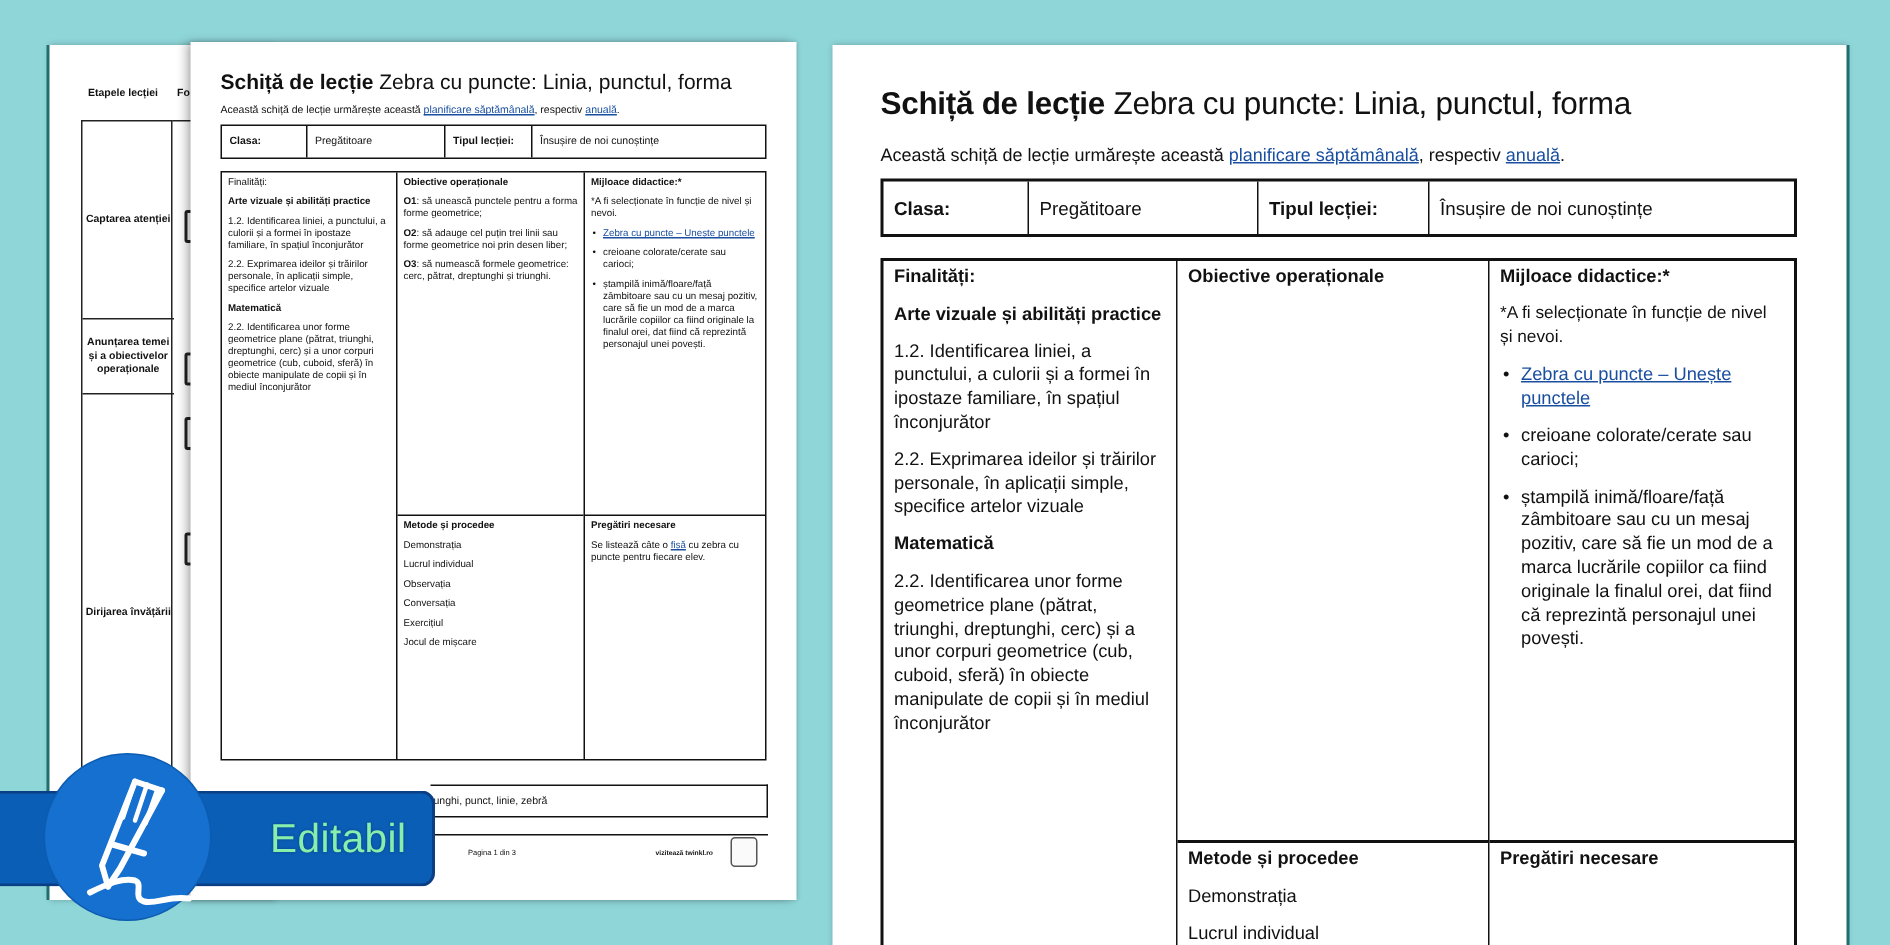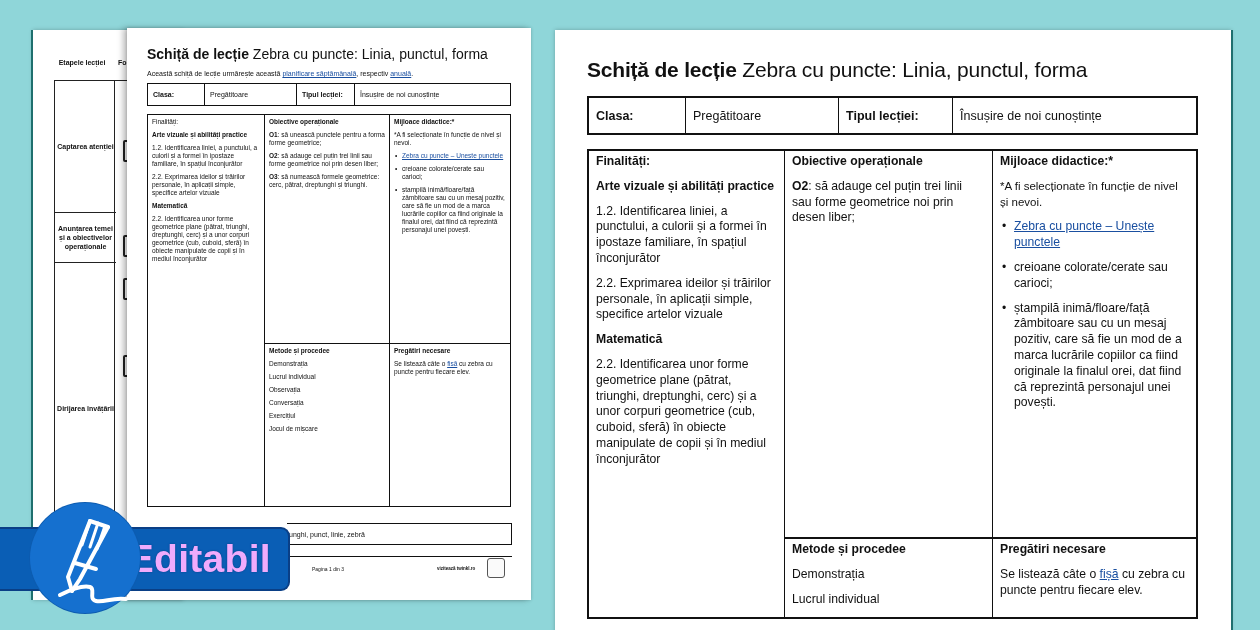--- a/index.html
+++ b/index.html
@@ -84,21 +84,21 @@
   .front-split { position:absolute; left:0; right:0; top: 386px; border-top: 2px solid #111; padding: 3px 7px; }
   .front-split p { margin-bottom: 9px; }
 
   
   .badge-bar {
     position: absolute; left: 0; top: 527px; width: 290px; height: 64px;
     background: #0a5eb5; border-radius: 0 9px 9px 0;
     border: 2px solid #0a3f86; border-left: none;
     display: flex; align-items: center; justify-content: flex-end; padding-right: 17px;
   }
-  .badge-text { color: #f0abfc; font-size: 39px; font-family: "Liberation Sans", sans-serif; letter-spacing: .3px; text-shadow: 0 0 2px #0a3f86; font-weight: bold; }
+  .badge-text { color: #86efac; font-size: 27px; font-family: "Liberation Sans", sans-serif; letter-spacing: .3px; text-shadow: 0 0 2px #0a3f86; }
   .badge-circle {
     position: absolute; left: 30px; top: 503px; width: 110px; height: 110px;
     border-radius: 50%; background: #1570cf;
     box-shadow: 0 0 0 1px #0d5cb0;
   }
   .badge-circle svg { position:absolute; left:0; top:0; }
 </style>
 </head>
 <body>
 
@@ -172,55 +172,56 @@
   <div class="mid-footer-line"></div>
   <div class="mid-footer-page">Pagina 1 din 3</div>
   <div class="mid-footer-brand">vizitează twinkl.ro</div>
   <div class="mid-footer-logo"></div>
 </div>
 
 <div class="page-front">
   <div class="front-title">
     <b>Schiță de lecție</b><span> Zebra cu puncte: Linia, punctul, forma</span>
   </div>
+  <div class="front-sub">
+    <span>Această schiță de lecție urmărește această </span><a class="link">planificare săptămânală</a><span>, respectiv </span><a class="link">anuală</a><span>.</span>
+  </div>
   <div class="front-info">
     <div class="lbl">Clasa:</div>
     <div>Pregătitoare</div>
     <div class="lbl">Tipul lecției:</div>
     <div>Însușire de noi cunoștințe</div>
   </div>
   <div class="front-main">
     <div class="front-col">
       <p class="hd">Finalități:</p>
       <p><b>Arte vizuale și abilități practice</b></p>
       <p>1.2. Identificarea liniei, a punctului, a culorii și a formei în ipostaze familiare, în spațiul înconjurător</p>
       <p>2.2. Exprimarea ideilor și trăirilor personale, în aplicații simple, specifice artelor vizuale</p>
       <p><b>Matematică</b></p>
       <p>2.2. Identificarea unor forme geometrice plane (pătrat, triunghi, dreptunghi, cerc) și a unor corpuri geometrice (cub, cuboid, sferă) în obiecte manipulate de copii și în mediul înconjurător</p>
     </div>
     <div class="front-col">
       <p class="hd">Obiective operaționale</p>
-      <p><b>O2</b><span>: să adauge cel puțin trei linii sau forme geometrice noi prin desen liber;</span></p>
       <div class="front-split">
         <p class="hd">Metode și procedee</p>
         <p>Demonstrația</p>
         <p>Lucrul individual</p>
       </div>
     </div>
     <div class="front-col">
       <p class="hd">Mijloace didactice:*</p>
       <p style="font-size:11.5px">*A fi selecționate în funcție de nivel și nevoi.</p>
       <ul>
         <li><a class="link">Zebra cu puncte – Unește punctele</a></li>
         <li>creioane colorate/cerate sau carioci;</li>
         <li>ștampilă inimă/floare/față zâmbitoare sau cu un mesaj pozitiv, care să fie un mod de a marca lucrările copiilor ca fiind originale la finalul orei, dat fiind că reprezintă personajul unei povești.</li>
       </ul>
       <div class="front-split">
         <p class="hd">Pregătiri necesare</p>
-        <p><span>Se listează câte o </span><a class="link">fișă</a><span> cu zebra cu puncte pentru fiecare elev.</span></p>
       </div>
     </div>
   </div>
 </div>
 
 <div class="badge-bar">
   <span class="badge-text">Editabil</span>
 </div>
 <div class="badge-circle">
   <svg width="110" height="110" viewBox="0 0 110 110">

